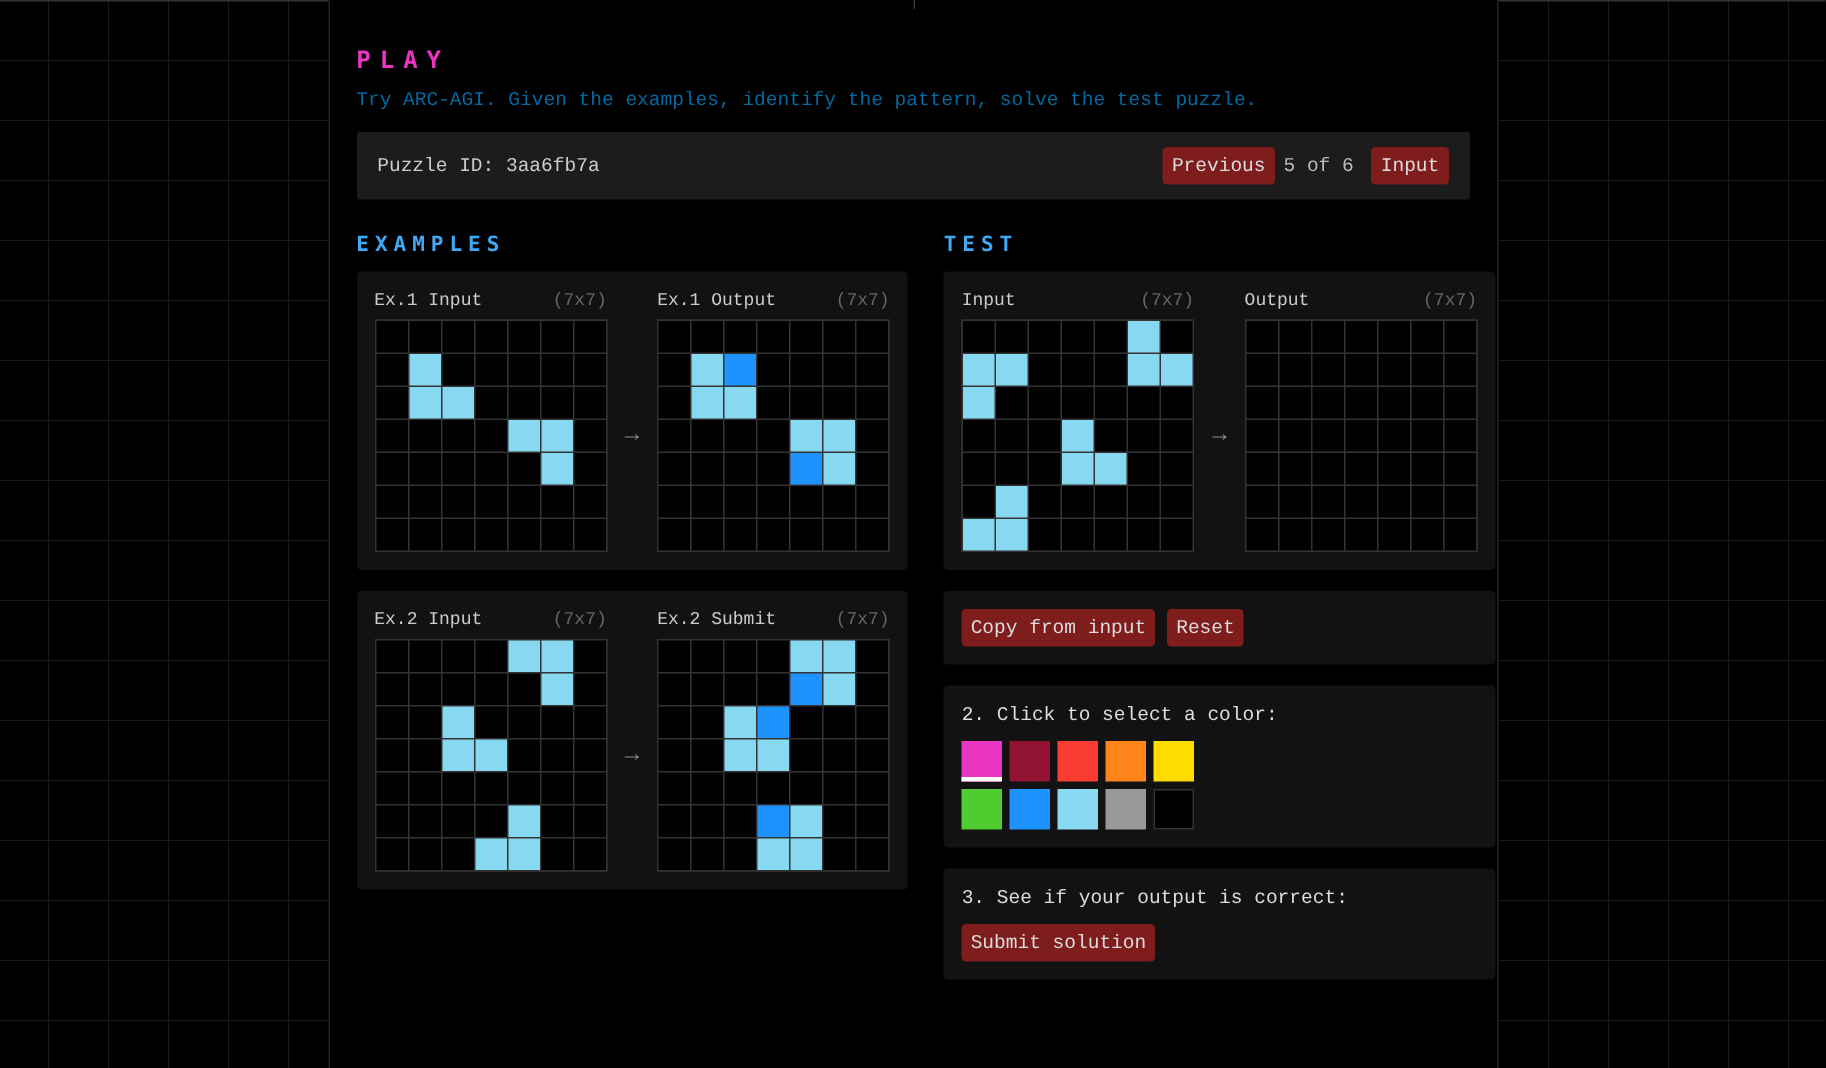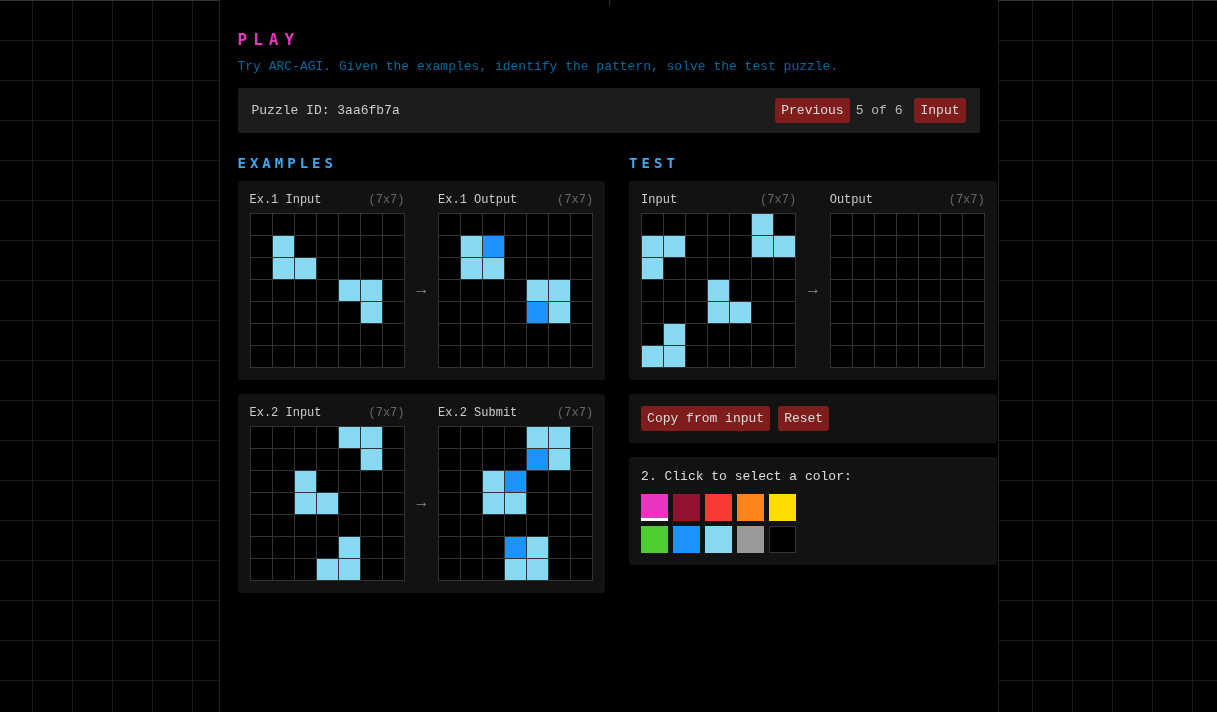--- a/index.html
+++ b/index.html
@@ -526,15 +526,21 @@
             <div class="swatch" style="background: rgb(255, 133, 27);"></div>
             <div class="swatch" style="background: rgb(255, 220, 0);"></div>
             <div class="swatch" style="background: rgb(79, 204, 48);"></div>
             <div class="swatch" style="background: rgb(30, 147, 255);"></div>
             <div class="swatch" style="background: rgb(135, 216, 241);"></div>
             <div class="swatch" style="background: rgb(153, 153, 153);"></div>
             <div class="swatch" style="background: rgb(0, 0, 0); border: 1px solid rgb(51, 51, 51);"></div>
           </div>
       </div>
 
+      <div class="panel">
+        <div class="step-label">3. See if your output is correct:</div>
+        <div class="btn-row">
+          <button class="btn">Submit solution</button>
+        </div>
+      </div>
     </div>
   </div>
 </div>
 
 </body></html>

